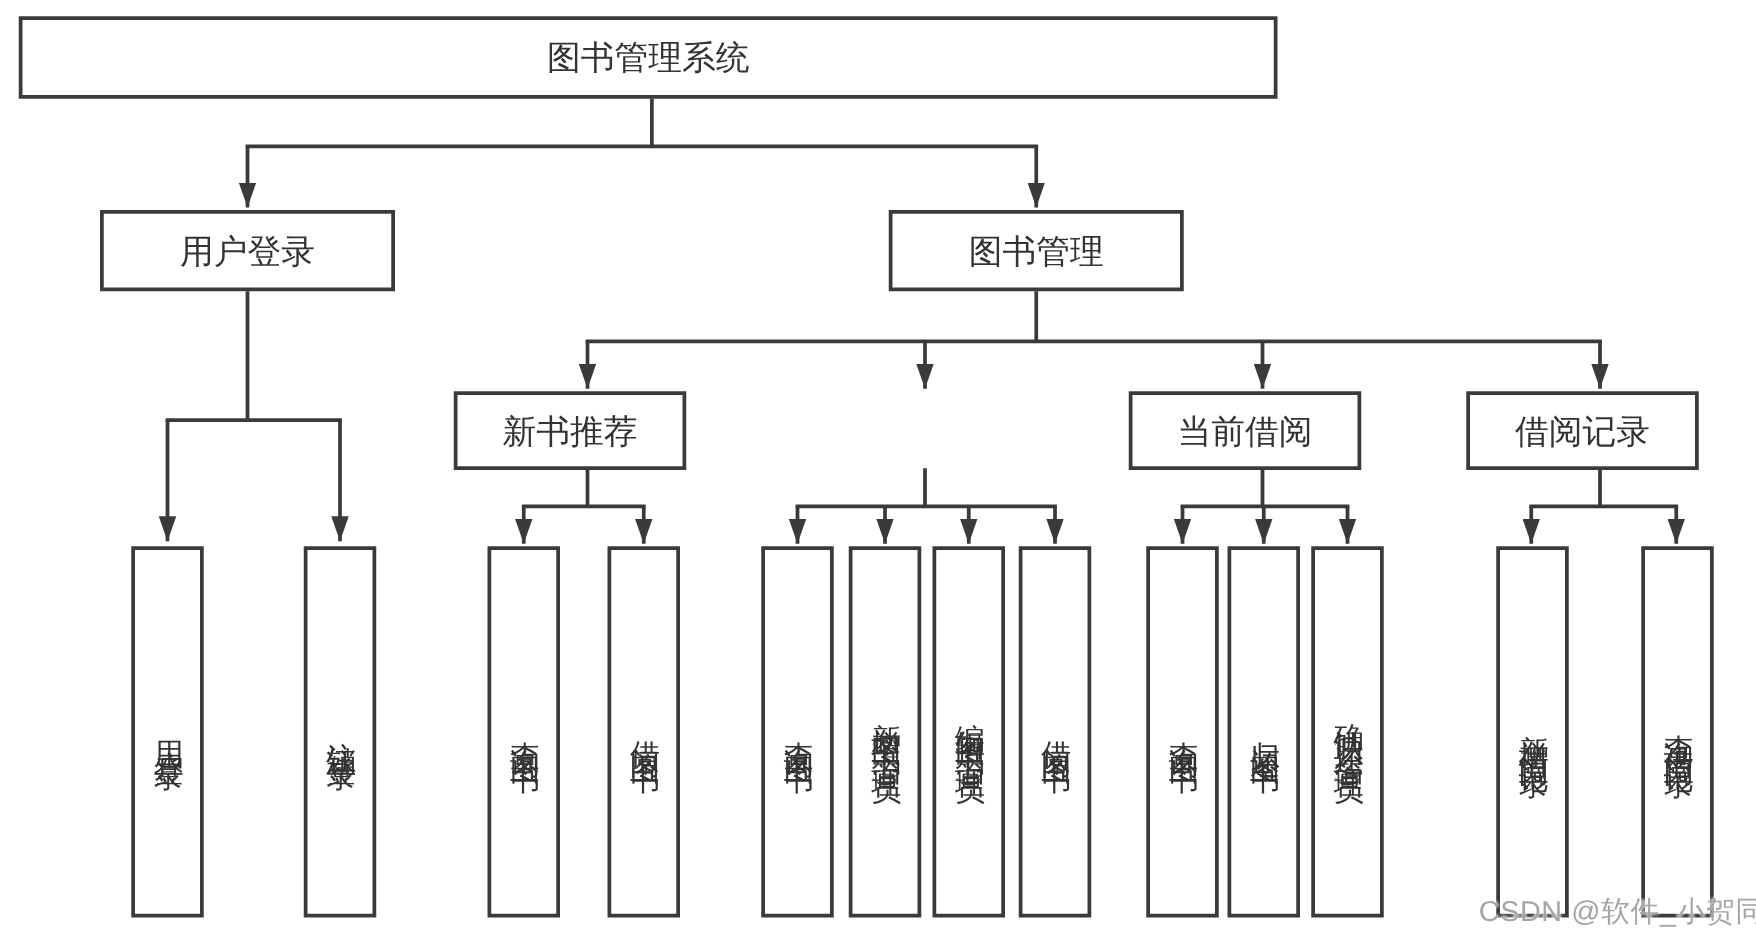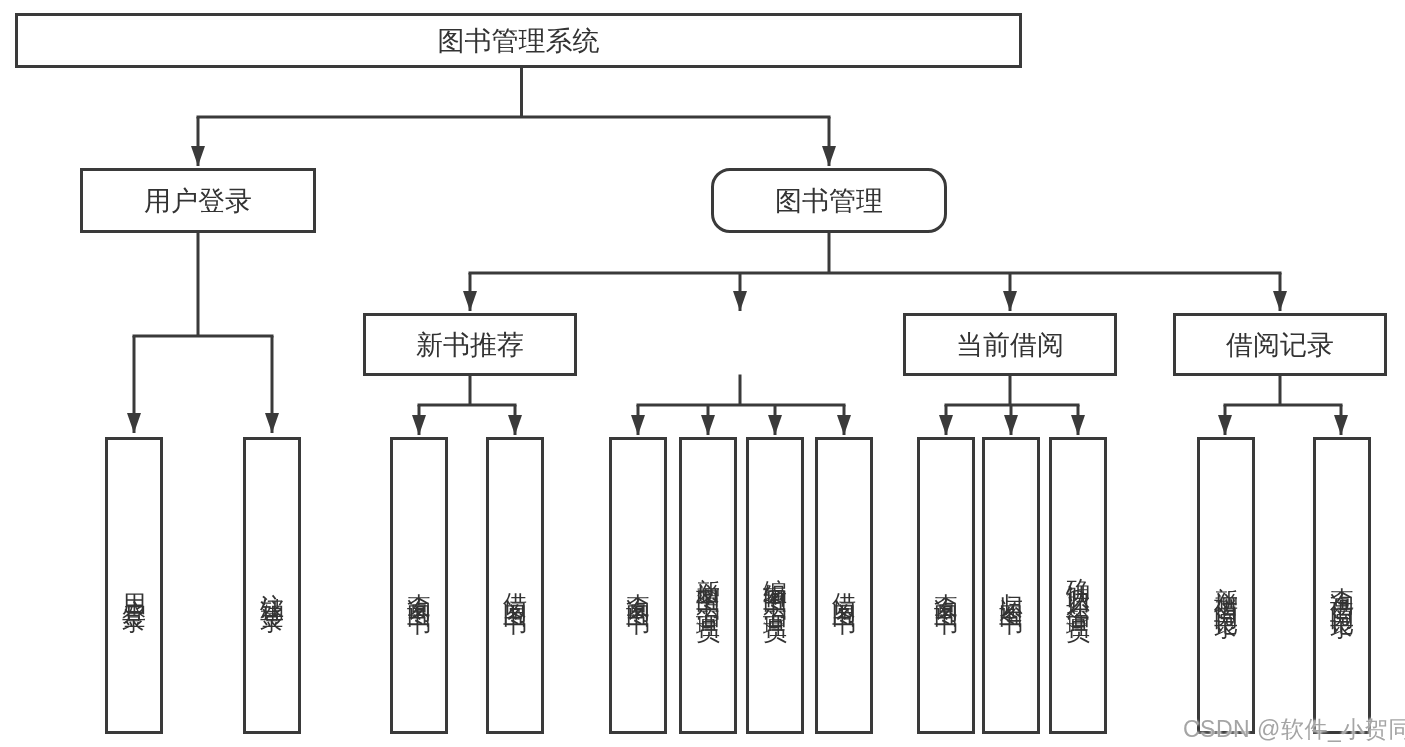--- a/index.html
+++ b/index.html
@@ -23,23 +23,23 @@
   .connectors{position:absolute;left:0;top:0;width:1405px;height:747px;}
   .box{
     position:absolute;
     box-sizing:border-box;
     background:#ffffff;
     border:3px solid var(--color-line);
     display:flex;align-items:center;justify-content:center;
     text-align:center;
     z-index:2;
   }
-  .box-root{left:15px;top:13px;width:1007px;height:55px;font-size:27px;}
+  .box-root{left:15px;top:13px;width:1007px;height:66px;font-size:27px;}
   .box-l2{top:168px;width:236px;height:65px;font-size:27px;}
-  .box-l3{top:313px;width:214px;height:63px;font-size:27px;}
+  .box-l3{top:313px;width:186px;height:63px;font-size:27px;}
   .leaf{
     top:437px;width:58px;height:297px;
   }
   .leaf .vtext{
     writing-mode:vertical-rl;
     text-orientation:mixed;
     font-size:24px;
     letter-spacing:6px;
     line-height:1;
     white-space:nowrap;
@@ -95,21 +95,21 @@
     <line x1="946" y1="405" x2="946" y2="435" stroke="#3a3a3a" stroke-width="3" marker-end="url(#arrow)"></line>
     <line x1="1011" y1="405" x2="1011" y2="435" stroke="#3a3a3a" stroke-width="3" marker-end="url(#arrow)"></line>
     <line x1="1078" y1="405" x2="1078" y2="435" stroke="#3a3a3a" stroke-width="3" marker-end="url(#arrow)"></line>
     <line x1="1225" y1="405" x2="1225" y2="435" stroke="#3a3a3a" stroke-width="3" marker-end="url(#arrow)"></line>
     <line x1="1341" y1="405" x2="1341" y2="435" stroke="#3a3a3a" stroke-width="3" marker-end="url(#arrow)"></line>
   </svg>
 
   <div class="box box-root">图书管理系统</div>
 
   <div class="box box-l2" style="left:80px;">用户登录</div>
-  <div class="box box-l2" style="left:711px;border-radius:19px;">图书管理</div>
+  <div class="box box-l2" style="left:711px;">图书管理</div>
 
   <div class="box box-l3" style="left:363px;">新书推荐</div>
   <div class="box box-l3" style="left:903px;">当前借阅</div>
   <div class="box box-l3" style="left:1173px;">借阅记录</div>
 
   <div class="box leaf" style="left:105px;">
     <span class="vtext">用户登录</span>
   </div>
   <div class="box leaf" style="left:243px;">
     <span class="vtext">注销登录</span>

